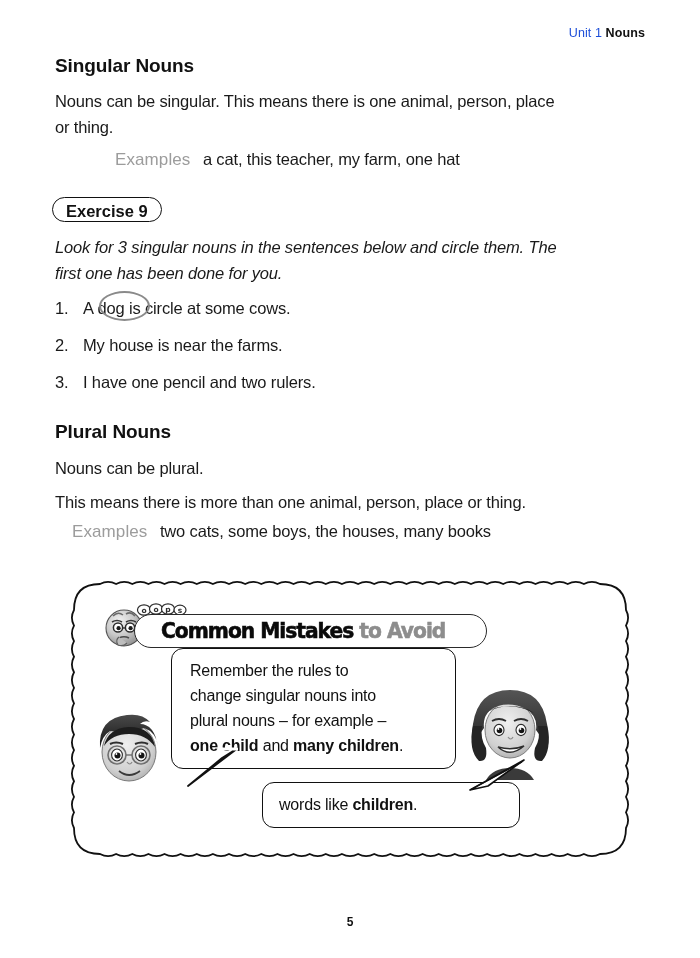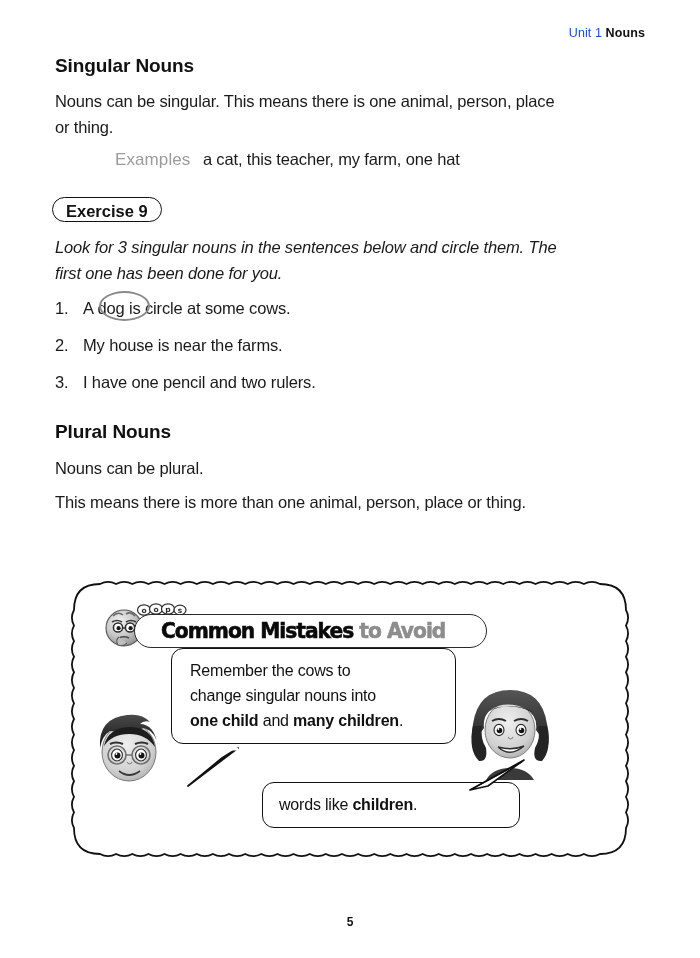--- a/index.html
+++ b/index.html
@@ -254,20 +254,24 @@
   <div class="qitem" style="top:333px;">
     <span class="qnum">2.</span><span>My house is near the farms.</span>
   </div>
   <div class="qitem" style="top:370px;">
     <span class="qnum">3.</span><span>I have one pencil and two rulers.</span>
   </div>
 
   <div class="h2" style="top:421px;">Plural Nouns</div>
   <div class="para" style="top:455px;">Nouns can be plural.</div>
   <div class="para" style="top:489px;">This means there is more than one animal, person, place or thing.</div>
+  <div class="exline" style="top:518px;">
+    <span class="exlabel">Examples</span>
+    <span class="exvals" style="margin-left:8px;">two cats, some boys, the houses, many books</span>
+  </div>
 
   <div class="cm-box">
 
     <svg class="wave-svg" width="564" height="282" viewBox="0 0 564 282">
       <path id="wave-path" fill="none" stroke="#111" stroke-width="1.8" stroke-linecap="round" d="M 32 6 Q 40.1 1.8 48.1 6.0 Q 56.2 1.8 64.3 6.0 Q 72.3 1.8 80.4 6.0 Q 88.5 1.8 96.5 6.0 Q 104.6 1.8 112.6 6.0 Q 120.7 1.8 128.8 6.0 Q 136.8 1.8 144.9 6.0 Q 153.0 1.8 161.0 6.0 Q 169.1 1.8 177.2 6.0 Q 185.2 1.8 193.3 6.0 Q 201.4 1.8 209.4 6.0 Q 217.5 1.8 225.5 6.0 Q 233.6 1.8 241.7 6.0 Q 249.7 1.8 257.8 6.0 Q 265.9 1.8 273.9 6.0 Q 282.0 1.8 290.1 6.0 Q 298.1 1.8 306.2 6.0 Q 314.3 1.8 322.3 6.0 Q 330.4 1.8 338.5 6.0 Q 346.5 1.8 354.6 6.0 Q 362.6 1.8 370.7 6.0 Q 378.8 1.8 386.8 6.0 Q 394.9 1.8 403.0 6.0 Q 411.0 1.8 419.1 6.0 Q 427.2 1.8 435.2 6.0 Q 443.3 1.8 451.4 6.0 Q 459.4 1.8 467.5 6.0 Q 475.5 1.8 483.6 6.0 Q 491.7 1.8 499.7 6.0 Q 507.8 1.8 515.9 6.0 Q 523.9 1.8 532.0 6.0 Q 558 6 558 32 Q 562.2 39.8 558.0 47.6 Q 562.2 55.4 558.0 63.1 Q 562.2 70.9 558.0 78.7 Q 562.2 86.5 558.0 94.3 Q 562.2 102.1 558.0 109.9 Q 562.2 117.6 558.0 125.4 Q 562.2 133.2 558.0 141.0 Q 562.2 148.8 558.0 156.6 Q 562.2 164.4 558.0 172.1 Q 562.2 179.9 558.0 187.7 Q 562.2 195.5 558.0 203.3 Q 562.2 211.1 558.0 218.9 Q 562.2 226.6 558.0 234.4 Q 562.2 242.2 558.0 250.0 Q 558 276 532 276 Q 523.9 280.2 515.9 276.0 Q 507.8 280.2 499.7 276.0 Q 491.7 280.2 483.6 276.0 Q 475.5 280.2 467.5 276.0 Q 459.4 280.2 451.4 276.0 Q 443.3 280.2 435.2 276.0 Q 427.2 280.2 419.1 276.0 Q 411.0 280.2 403.0 276.0 Q 394.9 280.2 386.8 276.0 Q 378.8 280.2 370.7 276.0 Q 362.6 280.2 354.6 276.0 Q 346.5 280.2 338.5 276.0 Q 330.4 280.2 322.3 276.0 Q 314.3 280.2 306.2 276.0 Q 298.1 280.2 290.1 276.0 Q 282.0 280.2 273.9 276.0 Q 265.9 280.2 257.8 276.0 Q 249.7 280.2 241.7 276.0 Q 233.6 280.2 225.5 276.0 Q 217.5 280.2 209.4 276.0 Q 201.4 280.2 193.3 276.0 Q 185.2 280.2 177.2 276.0 Q 169.1 280.2 161.0 276.0 Q 153.0 280.2 144.9 276.0 Q 136.8 280.2 128.8 276.0 Q 120.7 280.2 112.6 276.0 Q 104.6 280.2 96.5 276.0 Q 88.5 280.2 80.4 276.0 Q 72.3 280.2 64.3 276.0 Q 56.2 280.2 48.1 276.0 Q 40.1 280.2 32.0 276.0 Q 6 276 6 250 Q 1.8 242.2 6.0 234.4 Q 1.8 226.6 6.0 218.9 Q 1.8 211.1 6.0 203.3 Q 1.8 195.5 6.0 187.7 Q 1.8 179.9 6.0 172.1 Q 1.8 164.4 6.0 156.6 Q 1.8 148.8 6.0 141.0 Q 1.8 133.2 6.0 125.4 Q 1.8 117.6 6.0 109.9 Q 1.8 102.1 6.0 94.3 Q 1.8 86.5 6.0 78.7 Q 1.8 70.9 6.0 63.1 Q 1.8 55.4 6.0 47.6 Q 1.8 39.8 6.0 32.0 Q 6 6 32 6"></path>
     </svg>
 
     <div class="cm-banner">
 
       <svg class="cm-oops" viewBox="0 0 56 18">
@@ -376,22 +380,23 @@
       <path d="M62 2 L12 40 L46 12 Z" fill="#fff" stroke="#111" stroke-width="1.8" stroke-linejoin="round"></path>
       <path d="M46 3 L62 3" stroke="#fff" stroke-width="3"></path>
     </svg>
 
     <svg class="tail-svg" style="left:394px; top:178px;" width="72" height="40" viewBox="0 0 72 40">
       <path d="M8 34 L62 4 L26 30 Z" fill="#fff" stroke="#111" stroke-width="1.6" stroke-linejoin="round"></path>
       <path d="M8 34 L60 6" stroke="#111" stroke-width="1.2" fill="none"></path>
     </svg>
 
     <div class="bubble bubble-1">
-      <div>  Remember the cows to</div>
+      <div>  Remember the rules to</div>
       <div>change singular nouns into</div>
+      <div>plural nouns – for example –</div>
       <div><b>one child</b><span> and </span><b>many children</b><span>.</span></div>
     </div>
 
     <div class="bubble bubble-2">
       <div><span>words like </span><b>children</b><span>.</span></div>
     </div>
   </div>
 
   <div class="pagenum">5</div>
 

